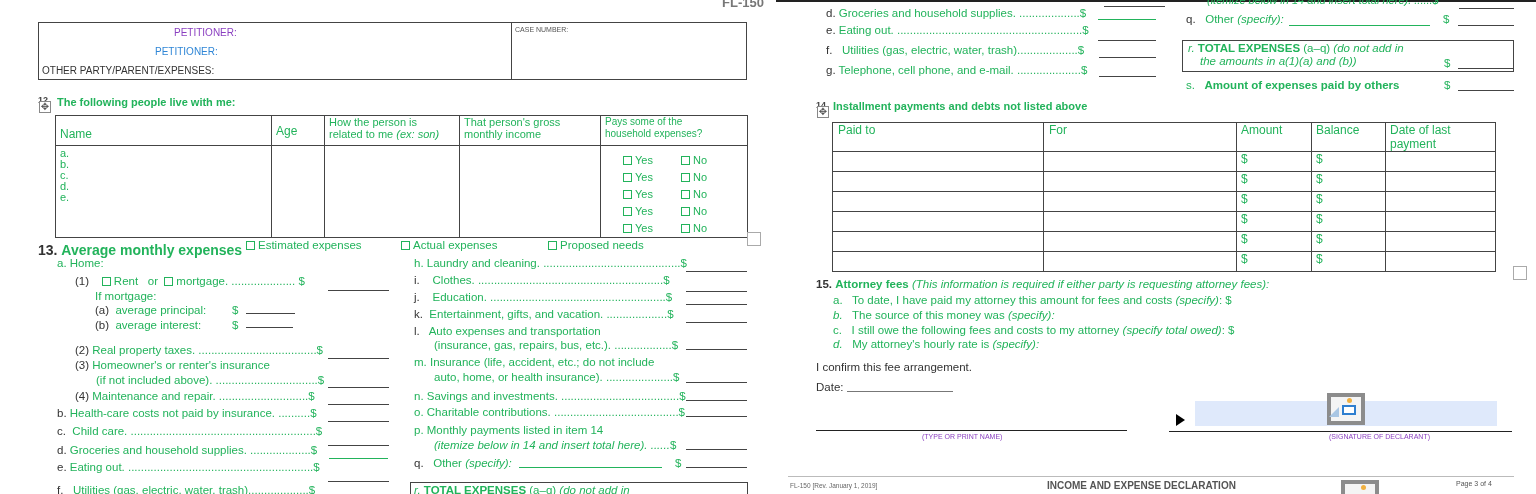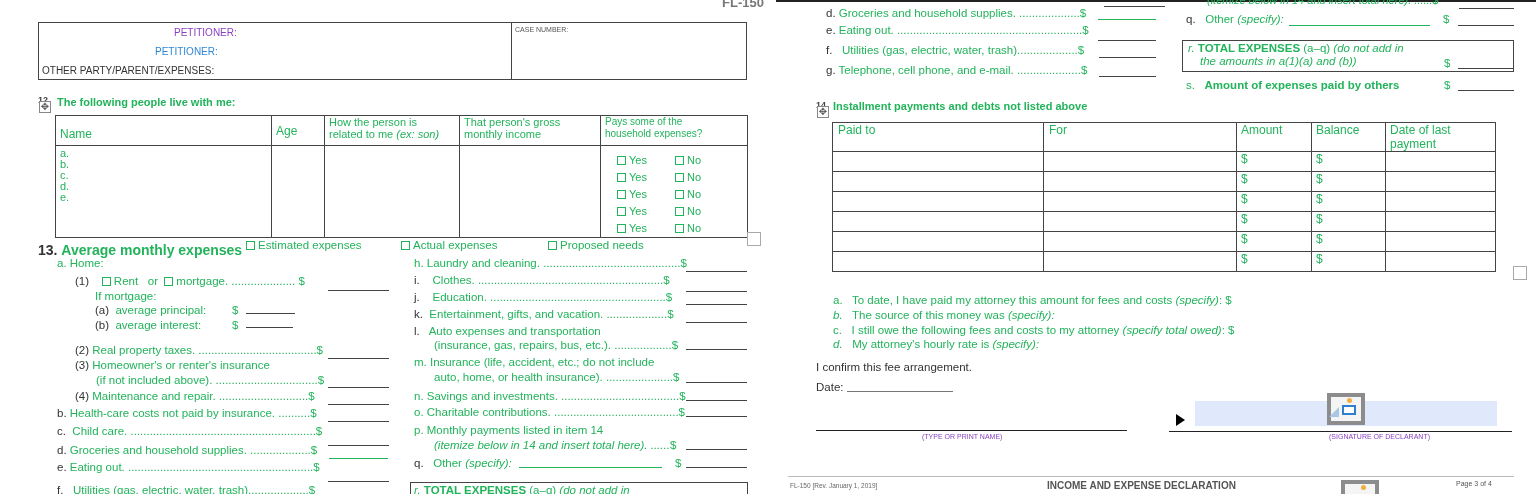--- a/index.html
+++ b/index.html
@@ -64,21 +64,21 @@
       <td style="line-height:11px; padding-top:2px; font-size:11px;">
         <div>a.</div>
         <div>b.</div>
         <div>c.</div>
         <div>d.</div>
         <div>e.</div>
       </td>
       <td></td>
       <td></td>
       <td></td>
-      <td style="padding-left:16px; padding-top:6px; line-height:17px; font-size:11px;">
+      <td style="padding-left:22px; padding-top:6px; line-height:17px; font-size:11px;">
         <div><span><span class="cb"></span><span>Yes</span></span><span style="display:inline-block; width:28px;"></span><span><span class="cb"></span><span>No</span></span></div>
         <div><span><span class="cb"></span><span>Yes</span></span><span style="display:inline-block; width:28px;"></span><span><span class="cb"></span><span>No</span></span></div>
         <div><span><span class="cb"></span><span>Yes</span></span><span style="display:inline-block; width:28px;"></span><span><span class="cb"></span><span>No</span></span></div>
         <div><span><span class="cb"></span><span>Yes</span></span><span style="display:inline-block; width:28px;"></span><span><span class="cb"></span><span>No</span></span></div>
         <div><span><span class="cb"></span><span>Yes</span></span><span style="display:inline-block; width:28px;"></span><span><span class="cb"></span><span>No</span></span></div>
       </td>
     </tr>
   </tbody>
     </table>
   <div class="cornerbox" style="left:747px; top:232px;"></div>
@@ -236,20 +236,21 @@
       <td></td>
           <td></td>
       <td>$</td>
       <td>$</td>
       <td></td>
     </tr>
   </tbody>
     </table>
   <div class="cornerbox" style="left:737px; top:266px;"></div>
 
+  <div class="abs" style="left:40px; top:278px;"><span class="b dark">15.</span> <span class="b green">Attorney fees</span> <span class="green it">(This information is required if either party is requesting attorney fees):</span></div>
   <div class="abs green" style="left:57px; top:294px;"><span>a.</span>&nbsp;&nbsp; <span>To date, I have paid my attorney this amount for fees and costs </span><span class="it">(specify)</span><span>: $</span></div>
   <div class="abs green" style="left:57px; top:309px;"><span class="it">b.</span>&nbsp;&nbsp; <span>The source of this money was </span><span class="it">(specify):</span></div>
   <div class="abs green" style="left:57px; top:324px;"><span>c.</span>&nbsp;&nbsp; <span>I still owe the following fees and costs to my attorney </span><span class="it">(specify total owed)</span><span>: $</span></div>
   <div class="abs green" style="left:57px; top:338px;"><span class="it">d.</span>&nbsp;&nbsp; <span>My attorney's hourly rate is </span><span class="it">(specify):</span></div>
 
   <div class="abs dark" style="left:40px; top:361px;">I confirm this fee arrangement.</div>
   <div class="abs dark" style="left:40px; top:381px;">Date:</div>
   <div class="uline" style="left:71px; top:391px; width:106px; background:#777;"></div>
 
   <div class="uline" style="left:40px; top:430px; width:311px; background:#222;"></div>

